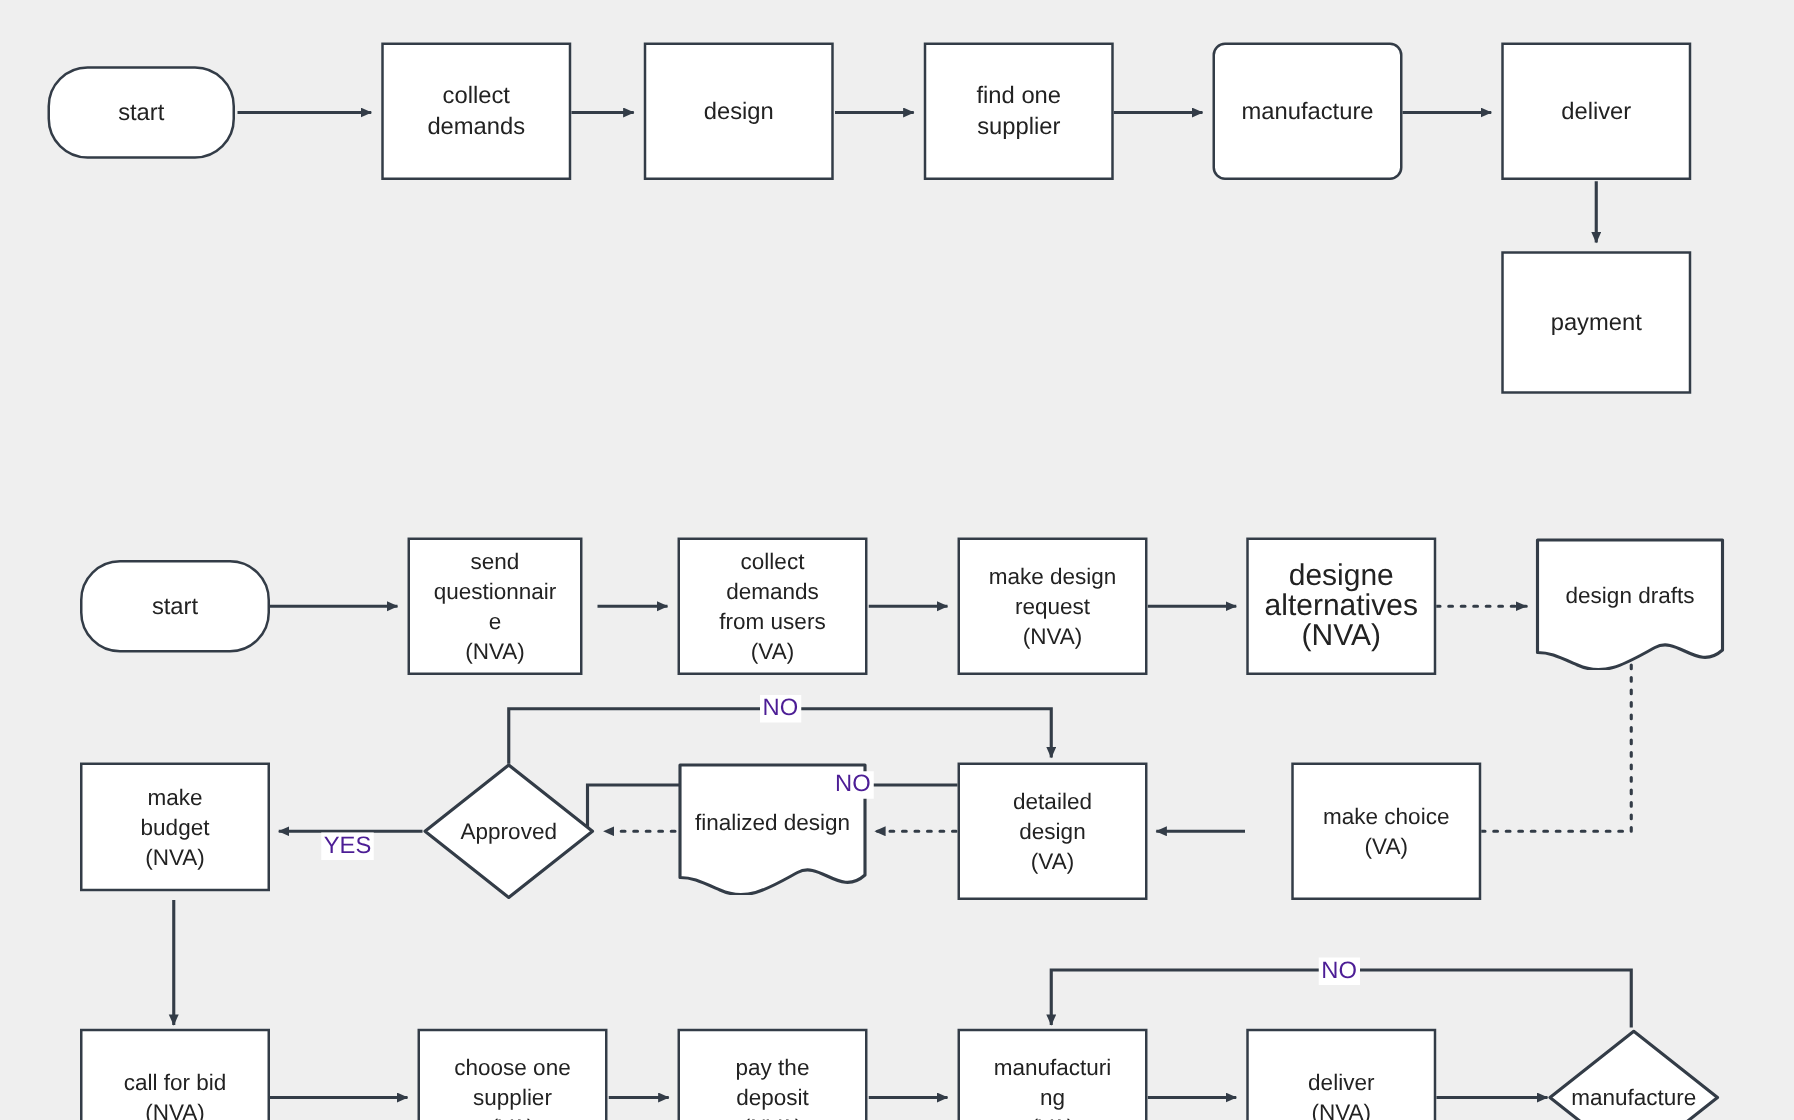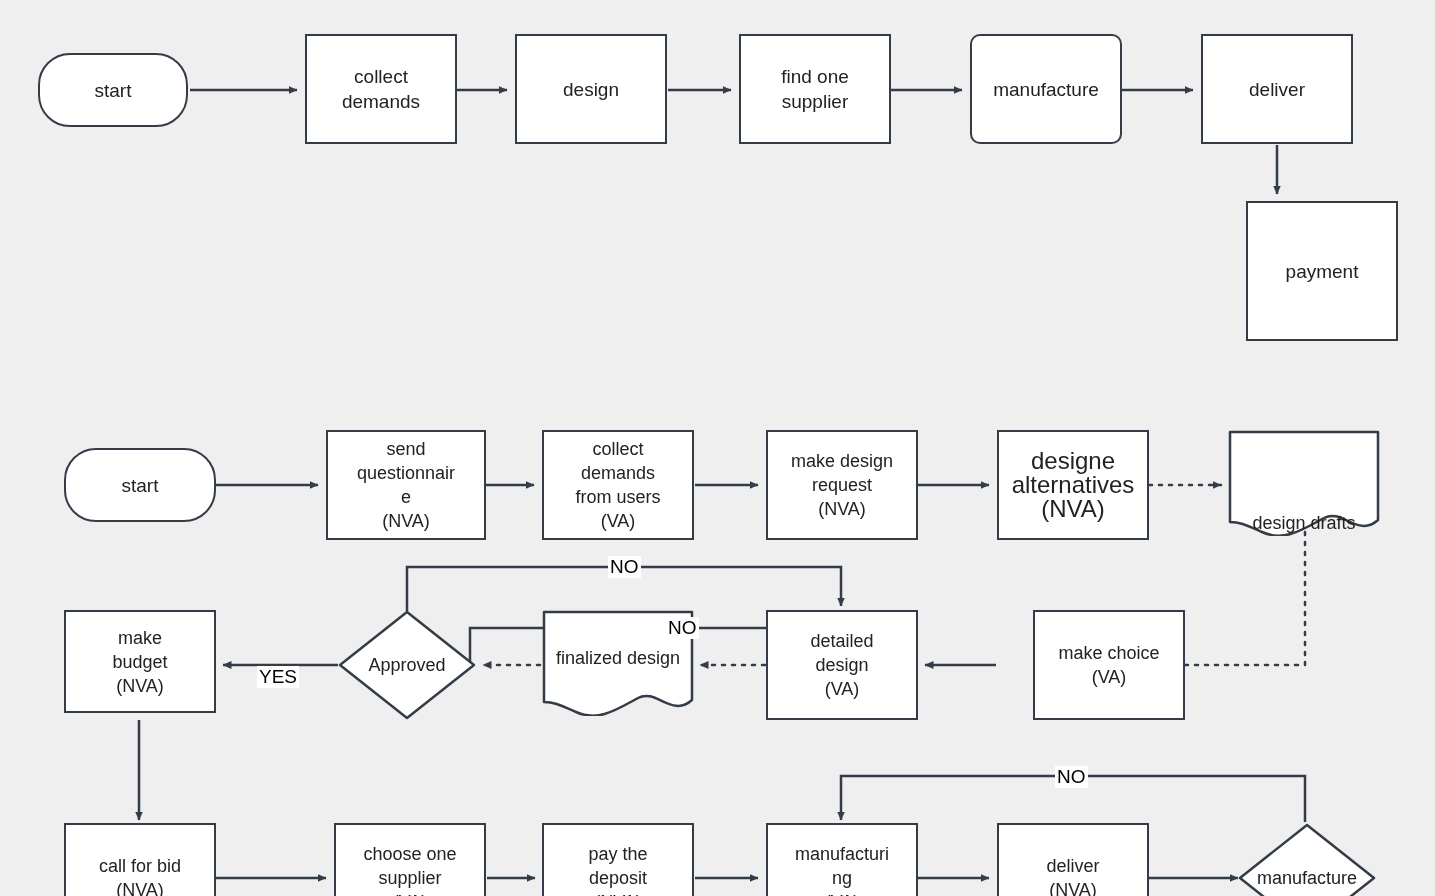--- a/index.html
+++ b/index.html
@@ -72,21 +72,21 @@
     left: 0; top: 0;
     width: 100%; height: 100%;
   }
   .diamond .lbl {
     position: relative;
     z-index: 2;
   }
   .edge-label {
     position: absolute;
     background: #ffffff;
-    color: #000000;
+    color: #4c1d95;
     font-size: 19px;
     line-height: 22px;
     padding: 0 2px;
     z-index: 3;
     white-space: nowrap;
   }
 </style>
 </head>
 <body>
 
@@ -155,29 +155,29 @@
   </div>
 
   <div class="node process" style="left:970px; top:34px; width:152px; height:110px;border-radius:10px;">
     <span class="lbl">manufacture</span>
   </div>
 
   <div class="node process" style="left:1201px; top:34px; width:152px; height:110px;">
     <span class="lbl">deliver</span>
   </div>
 
-  <div class="node process" style="left:1201px; top:201px; width:152px; height:140px;margin-left:45px;">
+  <div class="node process" style="left:1201px; top:201px; width:152px; height:114px;">
     <span class="lbl">payment</span>
   </div>
 
   <div class="node terminal" style="left:64px; top:448px; width:152px; height:74px;">
     <span class="lbl">start</span>
   </div>
 
-  <div class="node process" style="left:326px; top:430px; width:160px; height:110px; font-size:18px; line-height:24px;">
+  <div class="node process" style="left:326px; top:430px; width:140px; height:110px; font-size:18px; line-height:24px;">
     <span class="lbl">send
 questionnair
 e
 (NVA)</span>
   </div>
 
   <div class="node process" style="left:542px; top:430px; width:152px; height:110px; font-size:18px; line-height:24px;">
     <span class="lbl">collect
 demands
 from users
@@ -189,21 +189,21 @@
 request
 (NVA)</span>
   </div>
 
   <div class="node process" style="left:997px; top:430px; width:152px; height:110px; font-size:24px; line-height:24px;">
     <span class="lbl">designe
 alternatives
 (NVA)</span>
   </div>
 
-  <div class="node doc" style="left:1228px; top:430px; width:152px; height:106px; font-size:18px;align-items:flex-end;">
+  <div class="node doc" style="left:1228px; top:430px; width:152px; height:106px; font-size:18px;">
     <svg class="docsvg" viewBox="0 0 152 106" preserveAspectRatio="none">
       <path d="M2,2 L150,2 L150,90 C130,108 114,78 96,88 C74,100 56,112 34,102 C18,95 12,92 2,92 Z" fill="#ffffff" stroke="#333c47" stroke-width="2.5" stroke-linejoin="round"></path>
     </svg>
     <span class="lbl" style="margin-top:-14px;">design drafts</span>
   </div>
 
   <div class="node process" style="left:64px; top:610px; width:152px; height:103px; font-size:18px; line-height:24px;">
     <span class="lbl">make
 budget
 (NVA)</span>

